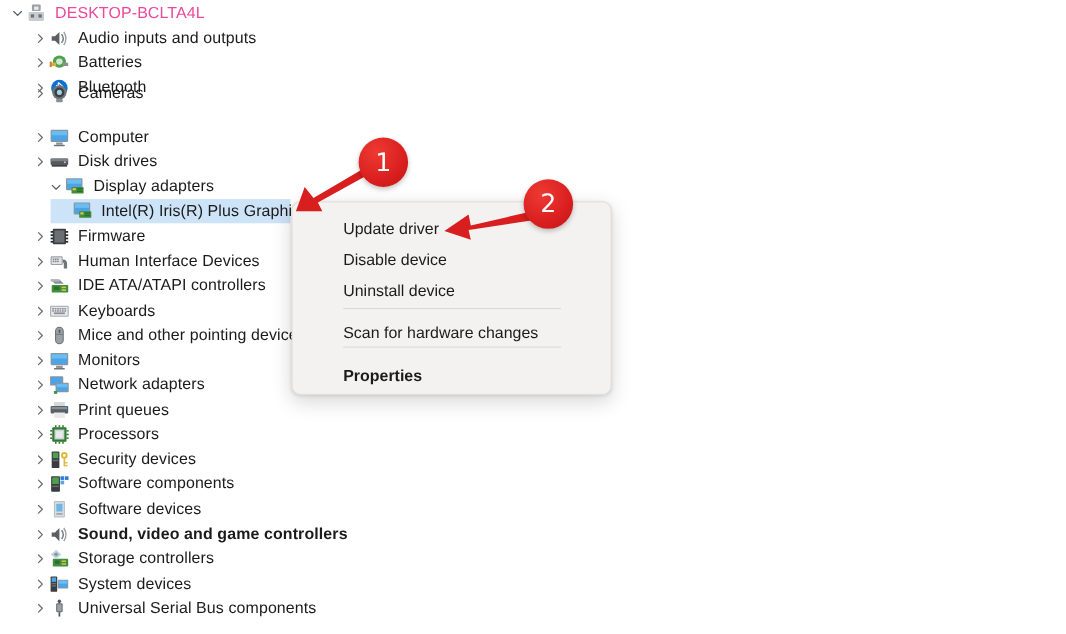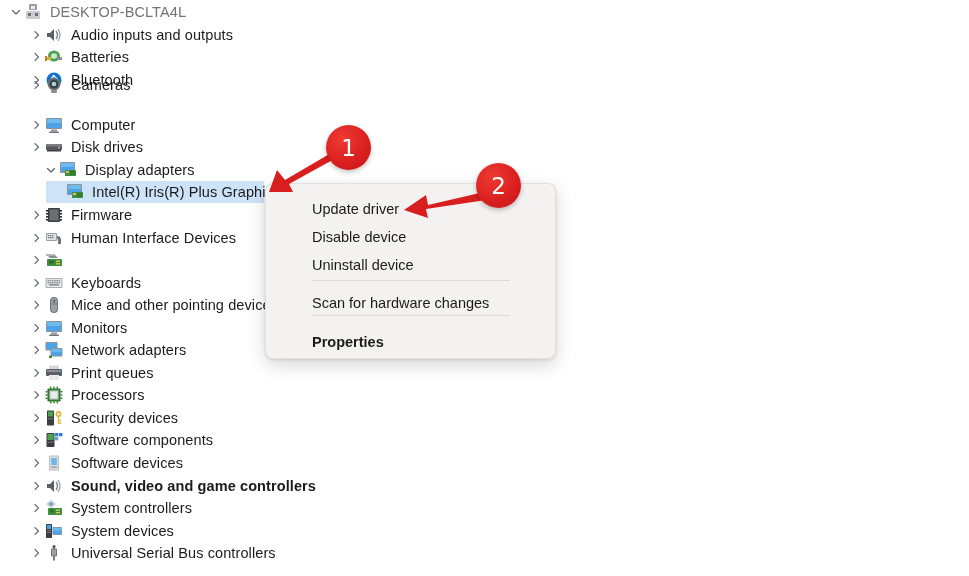--- a/index.html
+++ b/index.html
@@ -54,21 +54,21 @@
   .tree-icon svg { display: block; }
   .tree-label {
     font-size: 14.5px;
     color: #1b1b1b;
     line-height: 22px;
     letter-spacing: 0.1px;
   }
   .tree-row.selected {
     background: #cde3f7;
   }
-  .tree-row.root .tree-label { color: #737373; }
+  .tree-row.root .tree-label { color: #ec4899; }
 
   
   #context-menu {
     position: absolute;
     left: 265px;
     top: 183px;
     width: 291px;
     height: 176px;
     background: #f3f2f1;
     border: 1px solid #e3e1df;
@@ -329,20 +329,21 @@
       <span class="tree-icon">
         <svg viewBox="0 0 18 18" width="18" height="18">
       <rect x="2" y="8" width="15" height="7" rx="0.8" fill="#3e8f3e"></rect>
       <rect x="4" y="9.5" width="5" height="3" fill="#2c6f2c"></rect>
       <rect x="11" y="9.5" width="4" height="1.5" fill="#d9c24a"></rect>
       <rect x="11" y="12" width="4" height="1.5" fill="#d9c24a"></rect>
       <path d="M1 3 L9 3 L13 7 L5 7 Z" fill="#8a8f94"></path>
       <rect x="1" y="3" width="8" height="2" fill="#b0b5ba"></rect>
     </svg>
       </span>
+      <span class="tree-label">IDE ATA/ATAPI controllers</span>
     </div>
     <div class="tree-row" style="top: 271.6px; left: 29px; width: 940px;">
       <span class="chevron">
         <svg viewBox="0 0 10 10" width="10" height="10">
     <path d="M3 1.5 L6.5 5 L3 8.5" stroke="#6b6f73" stroke-width="1.15" fill="none" stroke-linecap="round" stroke-linejoin="round"></path>
         </svg>
       </span>
       <span class="tree-icon">
         <svg viewBox="0 0 18 18" width="18" height="18">
       <rect x="0.5" y="4" width="17" height="10" rx="1" fill="#a9aeb3"></rect>
@@ -541,21 +542,21 @@
       <span class="tree-icon">
         <svg viewBox="0 0 18 18" width="18" height="18">
       <rect x="3" y="9" width="14" height="7" rx="0.8" fill="#3e8f3e"></rect>
       <rect x="5" y="10.5" width="4" height="3" fill="#2c6f2c"></rect>
       <rect x="11" y="10.5" width="4" height="1.4" fill="#d9c24a"></rect>
       <rect x="11" y="13" width="4" height="1.4" fill="#d9c24a"></rect>
       <path d="M1 5 L6 0.8 L11 5 L6 9.2 Z" fill="#c8d4dc"></path>
       <path d="M3.6 5 L6 3 L8.4 5 L6 7 Z" fill="#7d9bb0"></path>
     </svg>
       </span>
-      <span class="tree-label">System controllers</span>
+      <span class="tree-label">Storage controllers</span>
     </div>
     <div class="tree-row" style="top: 519.65px; left: 29px; width: 940px;">
       <span class="chevron">
         <svg viewBox="0 0 10 10" width="10" height="10">
     <path d="M3 1.5 L6.5 5 L3 8.5" stroke="#6b6f73" stroke-width="1.15" fill="none" stroke-linecap="round" stroke-linejoin="round"></path>
         </svg>
       </span>
       <span class="tree-icon">
         <svg viewBox="0 0 18 18" width="18" height="18">
       <rect x="1" y="2" width="6" height="14" rx="0.8" fill="#3a3d40"></rect>
@@ -577,21 +578,21 @@
       </span>
       <span class="tree-icon">
         <svg viewBox="0 0 18 18" width="18" height="18">
       <rect x="6" y="4.5" width="6" height="8" rx="1" fill="#6f7479"></rect>
       <rect x="7" y="5.5" width="4" height="6" fill="#9aa0a6"></rect>
       <rect x="8.2" y="12.5" width="1.6" height="4" fill="#55595d"></rect>
       <circle cx="9" cy="2.6" r="1.6" fill="#55595d"></circle>
       <rect x="8.3" y="2.6" width="1.4" height="2.2" fill="#55595d"></rect>
     </svg>
       </span>
-      <span class="tree-label">Universal Serial Bus controllers</span>
+      <span class="tree-label">Universal Serial Bus components</span>
     </div>
   </div>
 
 <div id="context-menu">
     <div class="menu-item" style="top: 13px;">Update driver</div>
     <div class="menu-item" style="top: 41px;">Disable device</div>
     <div class="menu-item" style="top: 69px;">Uninstall device</div>
     <div class="menu-item bold" style="top: 146px;">Properties</div>
     <div class="menu-item" style="top: 107px;">Scan for hardware changes</div>
     <div class="menu-sep" style="top: 96px;"></div>

